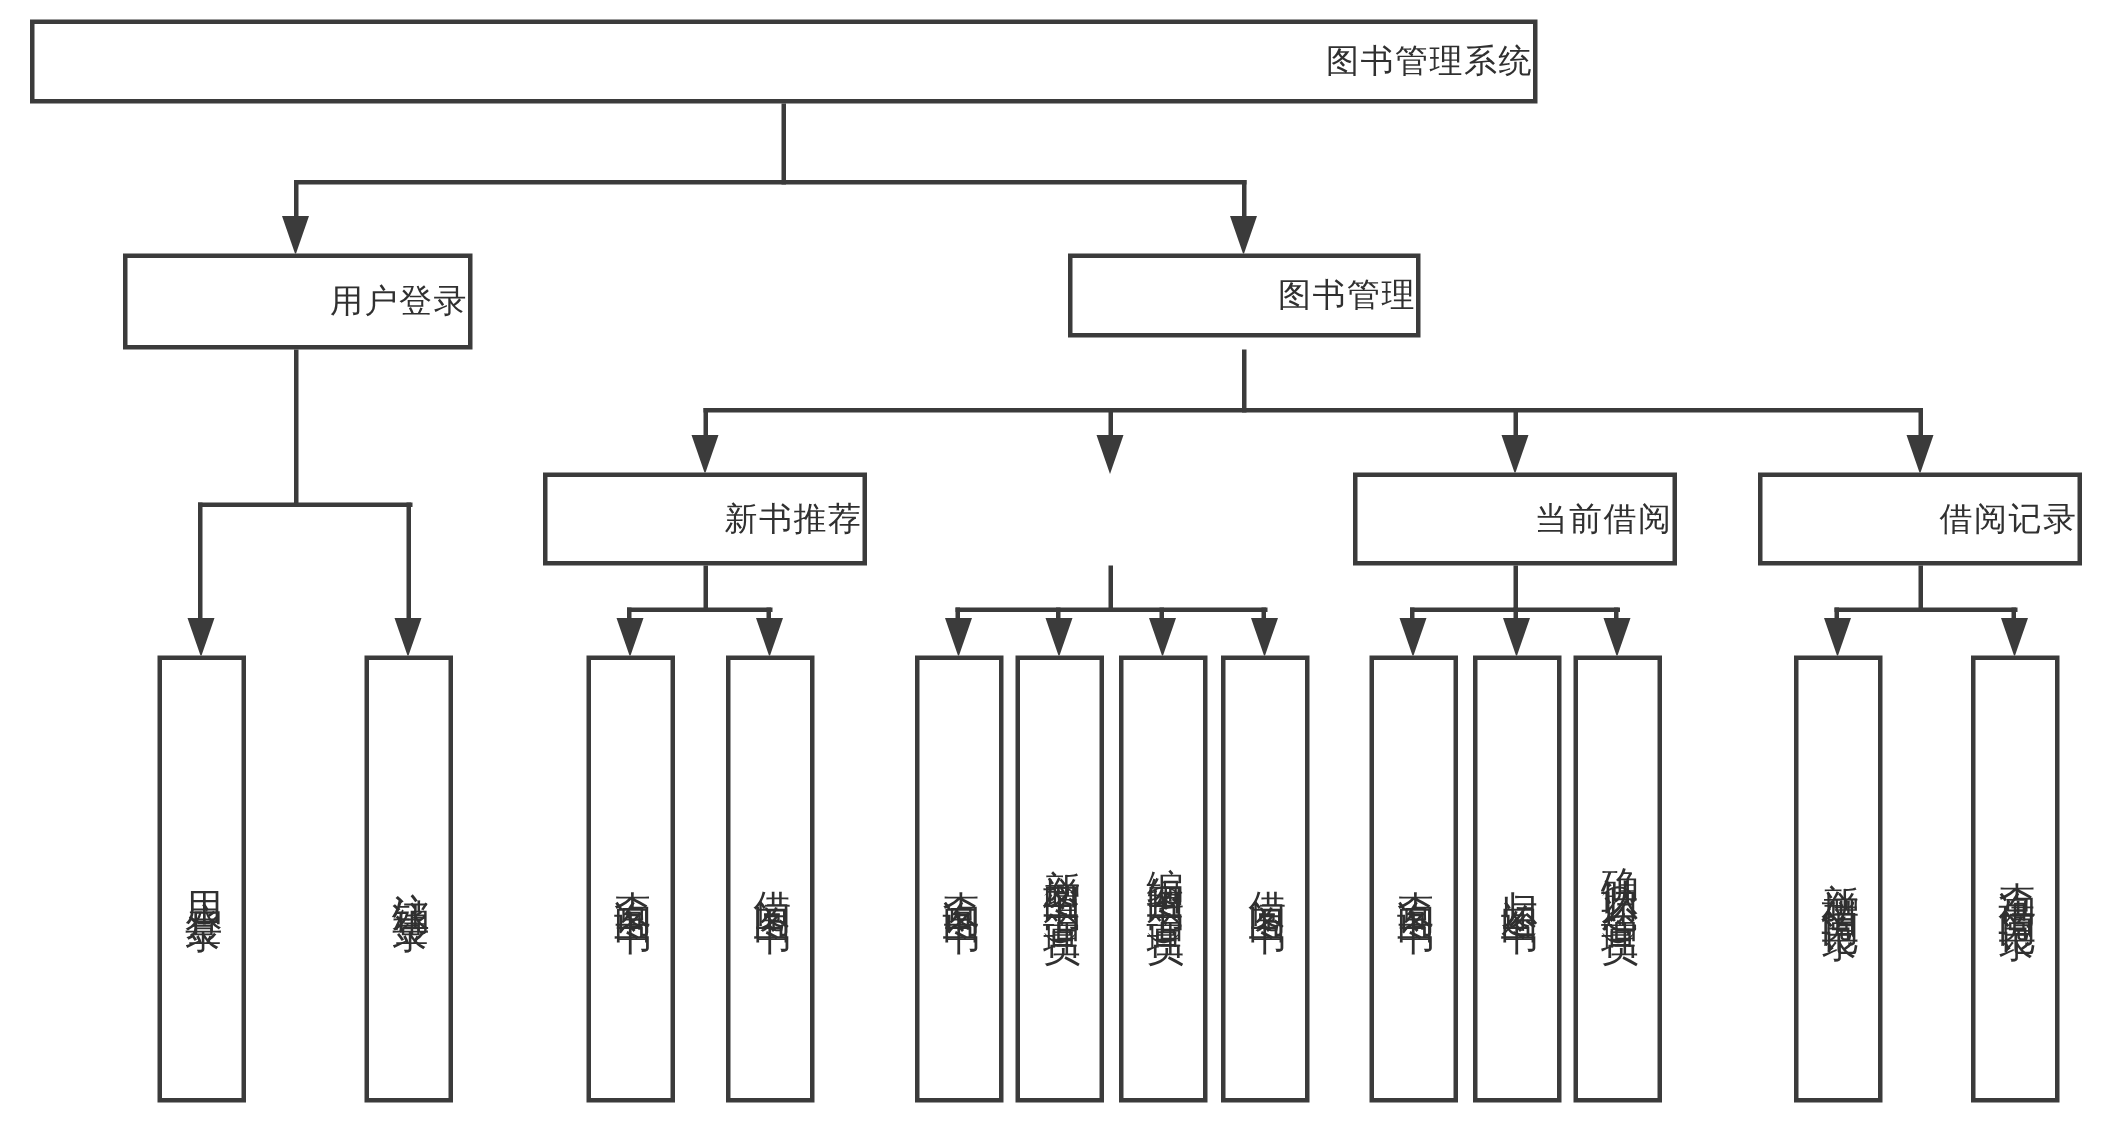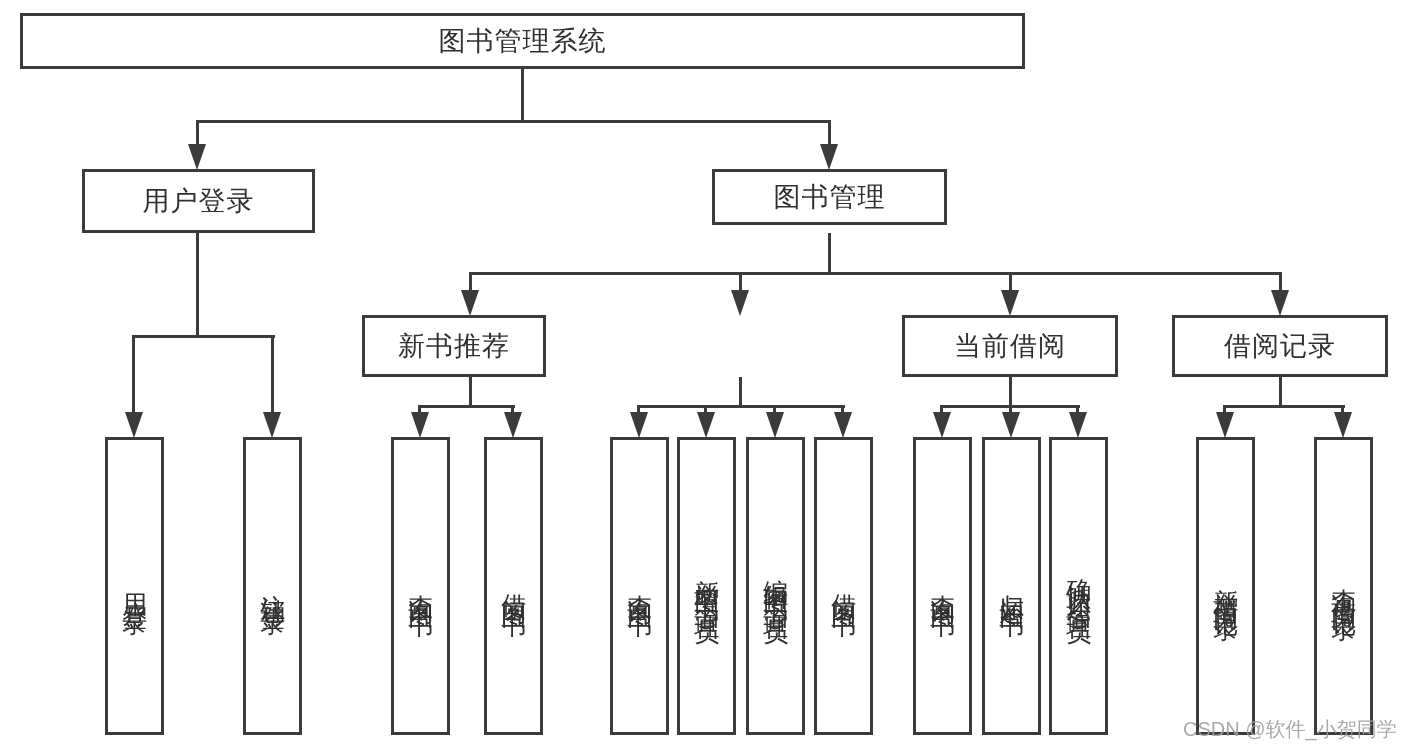--- a/index.html
+++ b/index.html
@@ -14,23 +14,24 @@
   .box{
     position:absolute;
     box-sizing:border-box;
     border:3px solid #3b3b3b;
     background:#ffffff;
     display:flex;
     align-items:center;
     justify-content:center;
   }
   .hbox{
-    font-size:27px;
+    font-size:22px;
     letter-spacing:1px;
     white-space:nowrap;
+    justify-content:flex-end;
   }
   .vbox{
     writing-mode:vertical-rl;
     text-orientation:mixed;
     font-size:25px;
     letter-spacing:6px;
     line-height:1.1;
   }
   .ln{
     position:absolute;
@@ -86,21 +87,21 @@
   <i class="ln" style="left:469px;top:272px;width:813px;height:3px"></i>
   <i class="ln" style="left:469px;top:272px;width:3px;height:24px"></i>
   <i class="ln" style="left:739px;top:272px;width:3px;height:24px"></i>
   <i class="ln" style="left:1009px;top:272px;width:3px;height:24px"></i>
   <i class="ln" style="left:1279px;top:272px;width:3px;height:24px"></i>
   <i class="ar" style="left:461px;top:290px"></i>
   <i class="ar" style="left:731px;top:290px"></i>
   <i class="ar" style="left:1001px;top:290px"></i>
   <i class="ar" style="left:1271px;top:290px"></i>
 
-  <div class="box hbox" style="left:362px;top:315px;width:184px;height:62px">
+  <div class="box hbox" style="left:362px;top:315px;width:216px;height:62px">
     <span>新书推荐</span>
   </div>
   <div class="box hbox" style="left:902px;top:315px;width:216px;height:62px">
     <span>当前借阅</span>
   </div>
   <div class="box hbox" style="left:1172px;top:315px;width:216px;height:62px">
     <span>借阅记录</span>
   </div>
 
   <i class="ln" style="left:469px;top:377px;width:3px;height:31px"></i>
@@ -175,15 +176,14 @@
     <span>确认归还（管理员）</span>
   </div>
 
   <div class="box vbox" style="left:1196px;top:437px;width:59px;height:298px">
     <span>新增借阅记录</span>
   </div>
   <div class="box vbox" style="left:1314px;top:437px;width:59px;height:298px">
     <span>查询借阅记录</span>
   </div>
 
-  <div class="watermark">CSDN @软件_小贺同学</div>
 
 </div>
 
 </body></html>

